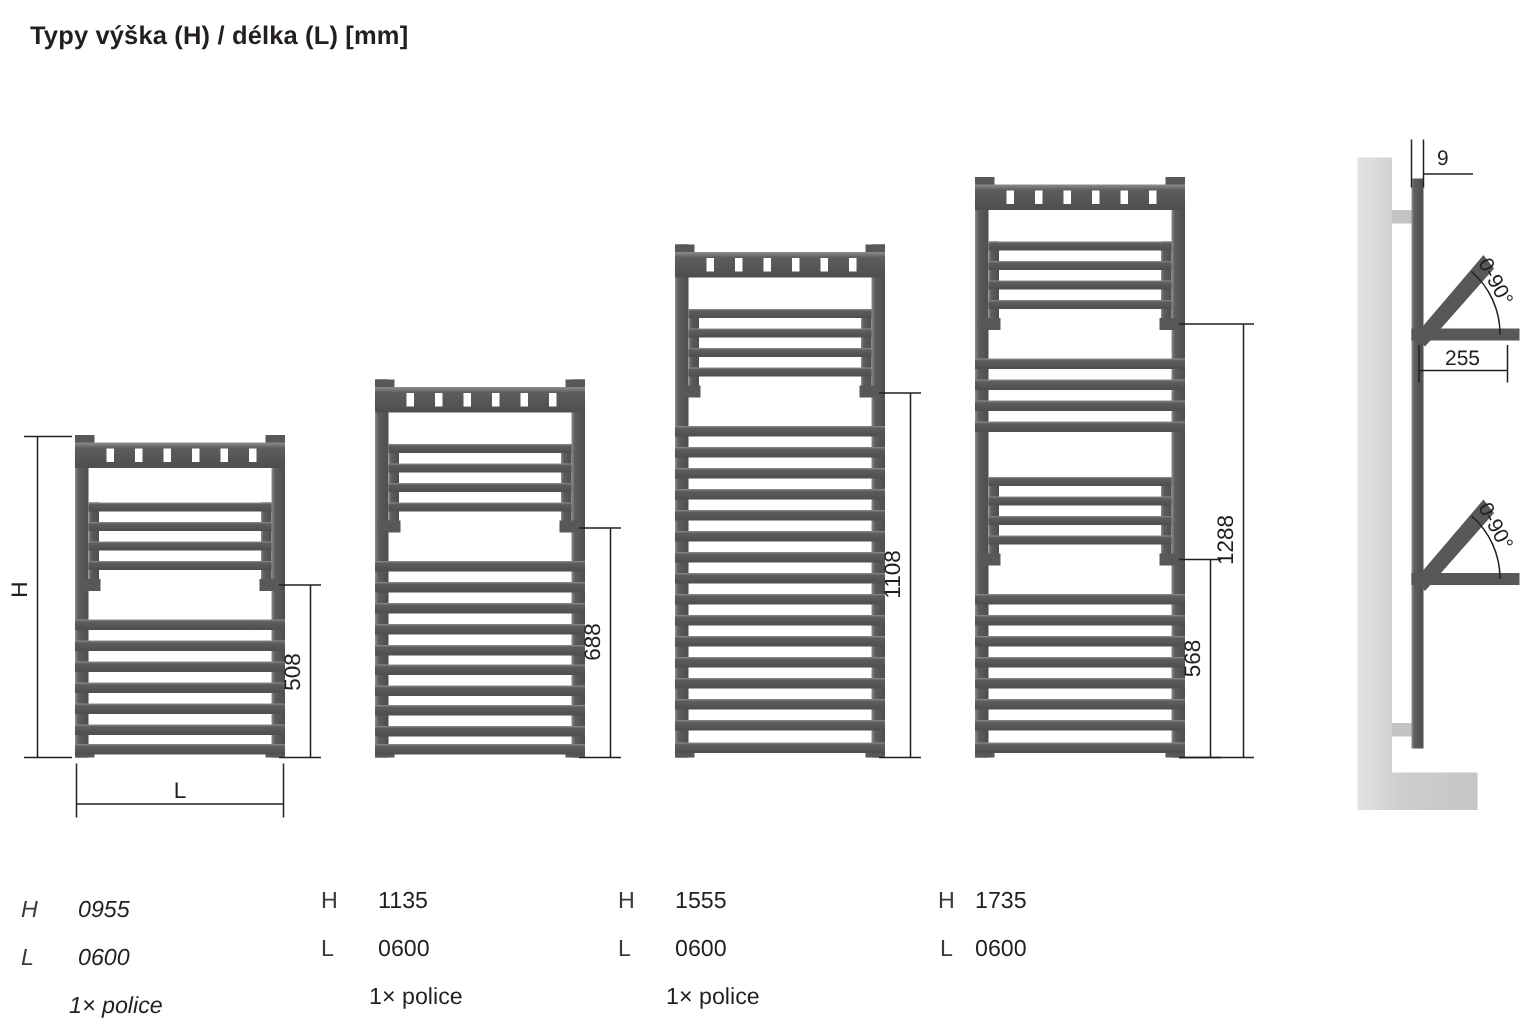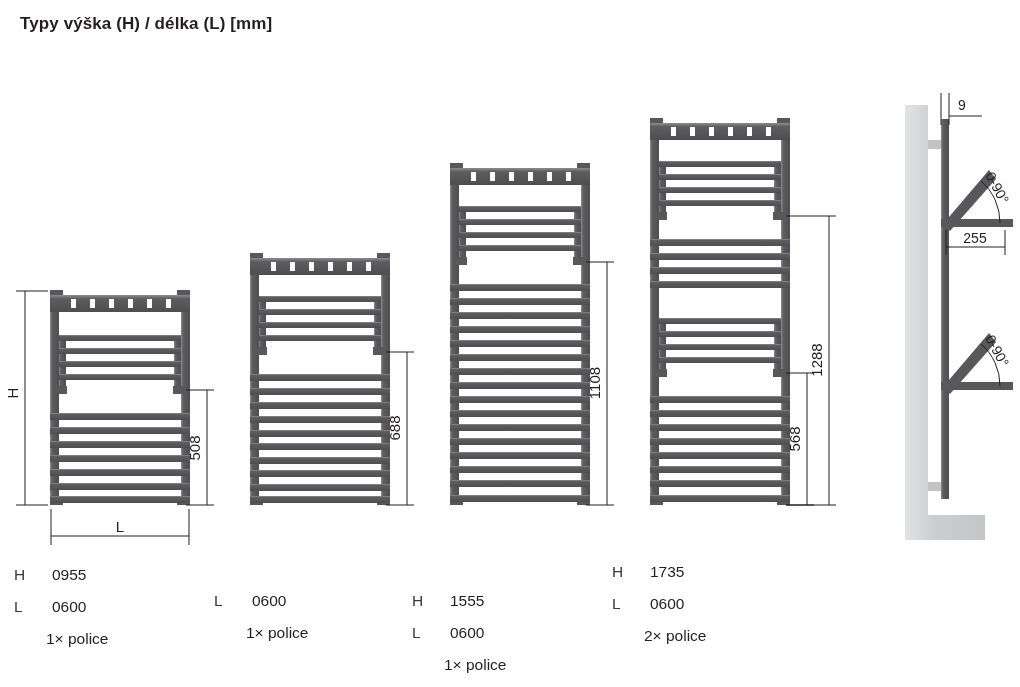--- a/index.html
+++ b/index.html
@@ -349,56 +349,56 @@
     <g stroke="#231f20" fill="none" stroke-width="1">
       <line x1="941" y1="93" x2="941" y2="125"></line>
       <line x1="949" y1="93" x2="949" y2="125"></line>
       <line x1="949" y1="116" x2="982" y2="116"></line>
     </g>
     <text x="958" y="110" text-anchor="start" font-size="14" font-family="'Liberation Sans', sans-serif" fill="#231f20">9</text>
   </g>
 
 </svg>
 
-<div class="legend-col" style="left:14px; top:559px;">
+<div class="legend-col" style="left:14px; top:591px;font-style:italic;">
   <div class="legend-row">
     <span class="legend-key">H</span><span class="legend-val">0955</span>
   </div>
   <div class="legend-row">
     <span class="legend-key">L</span><span class="legend-val">0600</span>
   </div>
   <div class="legend-row">
     <span class="legend-note">1× police</span>
   </div>
 </div>
 
 <div class="legend-col" style="left:214px; top:585px;">
   <div class="legend-row">
+    <span class="legend-key">H</span><span class="legend-val">1135</span>
+  </div>
+  <div class="legend-row">
     <span class="legend-key">L</span><span class="legend-val">0600</span>
   </div>
   <div class="legend-row">
     <span class="legend-note">1× police</span>
   </div>
 </div>
 
 <div class="legend-col" style="left:412px; top:585px;">
   <div class="legend-row">
     <span class="legend-key">H</span><span class="legend-val">1555</span>
   </div>
   <div class="legend-row">
     <span class="legend-key">L</span><span class="legend-val">0600</span>
   </div>
   <div class="legend-row">
     <span class="legend-note">1× police</span>
   </div>
 </div>
 
-<div class="legend-col" style="left:612px; top:556px;">
+<div class="legend-col" style="left:612px; top:585px;text-align:center;">
   <div class="legend-row">
     <span class="legend-key">H</span><span class="legend-val">1735</span>
   </div>
   <div class="legend-row">
     <span class="legend-key">L</span><span class="legend-val">0600</span>
   </div>
-  <div class="legend-row">
-    <span class="legend-note">2× police</span>
-  </div>
 </div>
 
 </body></html>

